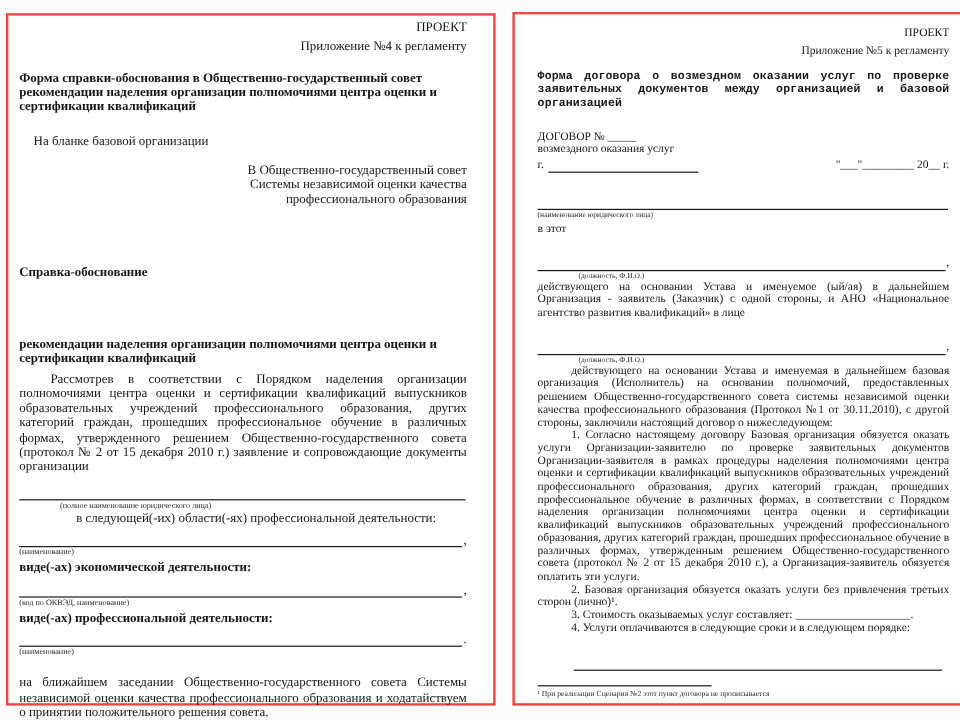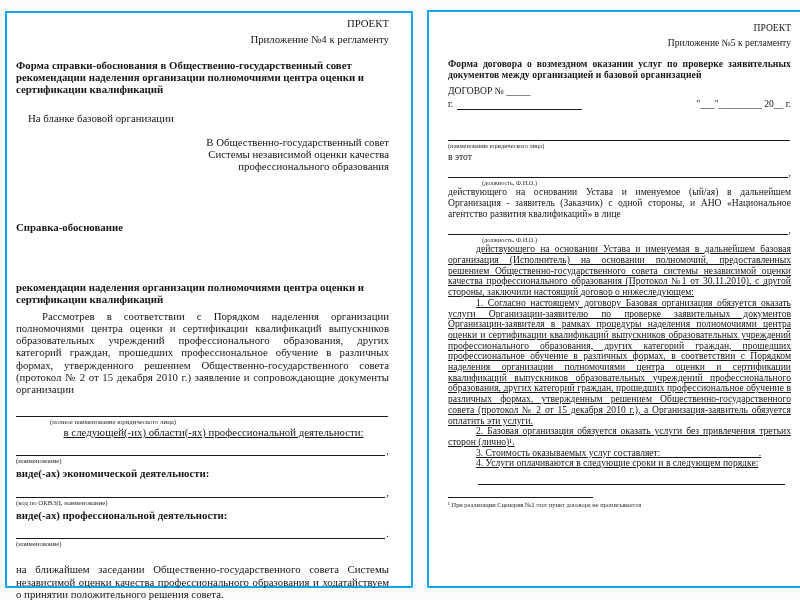--- a/index.html
+++ b/index.html
@@ -8,47 +8,47 @@
     background:#fbfbfc;
     overflow:hidden;
     position:relative;
     font-family:"Liberation Serif","DejaVu Serif",serif;
     color:#161616;
     -webkit-font-smoothing:antialiased;
   }
   .page{
     position:absolute;
     background:#ffffff;
-    border:2px solid #0ea5e9;
+    border:2px solid #ef4444;
     box-sizing:border-box;
   }
   #page-left{left:5px;top:11px;width:408px;height:577px;padding:4px 22px 6px 9px;font-size:10.8px;line-height:12.3px;}
   #page-right{left:427px;top:10px;width:378px;height:578px;padding:6px 12px 6px 19px;font-size:9.6px;line-height:10.7px;}
   .r{text-align:right;}
   .c{text-align:left;}
   .b{font-weight:bold;margin-top:48px;}
   .j{text-align:justify;}
   .ind{text-indent:26px;}
-  .ind-sm{text-indent:28px;text-decoration:underline;}
+  .ind-sm{text-indent:28px;}
   p{margin:0;}
   .blank-row{display:flex;align-items:flex-end;}
   .rule{flex:1;border-bottom:1px solid #1a1a1a;height:10px;}
   .punct{flex:0 0 auto;padding-left:1px;}
   .caption{font-size:6.8px;line-height:8px;color:#2a2a2a;margin-top:1px;}
   #page-right .caption{font-size:6.3px;}
   .cap-left-sm{text-align:left;padding-left:34px;}
-  .mt2{margin-top:2px;}.mt5{margin-top:5px;}.mt6{margin-top:6px;}.mt9{margin-top:5px;}.mt10{margin-top:10px;}.mt11{margin-top:11px;}
+  .mt2{margin-top:2px;}.mt5{margin-top:5px;}.mt6{margin-top:6px;}.mt9{margin-top:18px;}.mt10{margin-top:10px;}.mt11{margin-top:11px;}
   .mt12{margin-top:4px;}.mt13{margin-top:13px;}.mt15{margin-top:15px;}.mt17{margin-top:17px;margin-left:12px;}.mt20{margin-top:20px;}
   .city-row{display:flex;align-items:flex-end;}
   .city-rule{flex:0 0 125px;border-bottom:1px solid #1a1a1a;height:10px;margin-left:4px;}
   .city-spacer{flex:1;}
   .num-blank{margin-left:30px;margin-right:6px;}
   .footnote-sep{width:145px;border-top:1px solid #1a1a1a;margin-top:12px;}
   .footnote{font-size:6.4px;line-height:8px;margin-top:3px;color:#2a2a2a;}
-  .title-left{letter-spacing:0.1px;}
+  .title-left{letter-spacing:0.1px;font-family:Liberation Mono, monospace;}
 </style>
 </head>
 <body>
 
 <div class="page" id="page-left">
   <div class="r">ПРОЕКТ</div>
   <div class="r mt12">Приложение №4 к регламенту</div>
 
   <div class="c b mt13">Форма справки-обоснования в Общественно-государственный совет рекомендации наделения организации полномочиями центра оценки и сертификации квалификаций</div>
 
@@ -100,20 +100,21 @@
   <p class="j mt15">на ближайшем заседании Общественно-государственного совета Системы независимой оценки качества профессионального образования и ходатайствуем о принятии положительного решения совета.</p>
 </div>
 
 <div class="page" id="page-right">
   <div class="r mt5">ПРОЕКТ</div>
   <div class="r mt12">Приложение №5 к регламенту</div>
 
   <div class="b j mt11 title-left">Форма договора о возмездном оказании услуг по проверке заявительных документов между организацией и базовой организацией</div>
 
   <div class="c mt9">ДОГОВОР № _____</div>
+  <div class="c">возмездного оказания услуг</div>
 
   <div class="city-row mt2">
     <span>г.</span>
     <span class="city-rule"></span>
     <span class="city-spacer"></span>
     <span>"___"_________ 20__ г.</span>
   </div>
 
   <div class="blank-row mt20">
     <span class="rule"></span>

